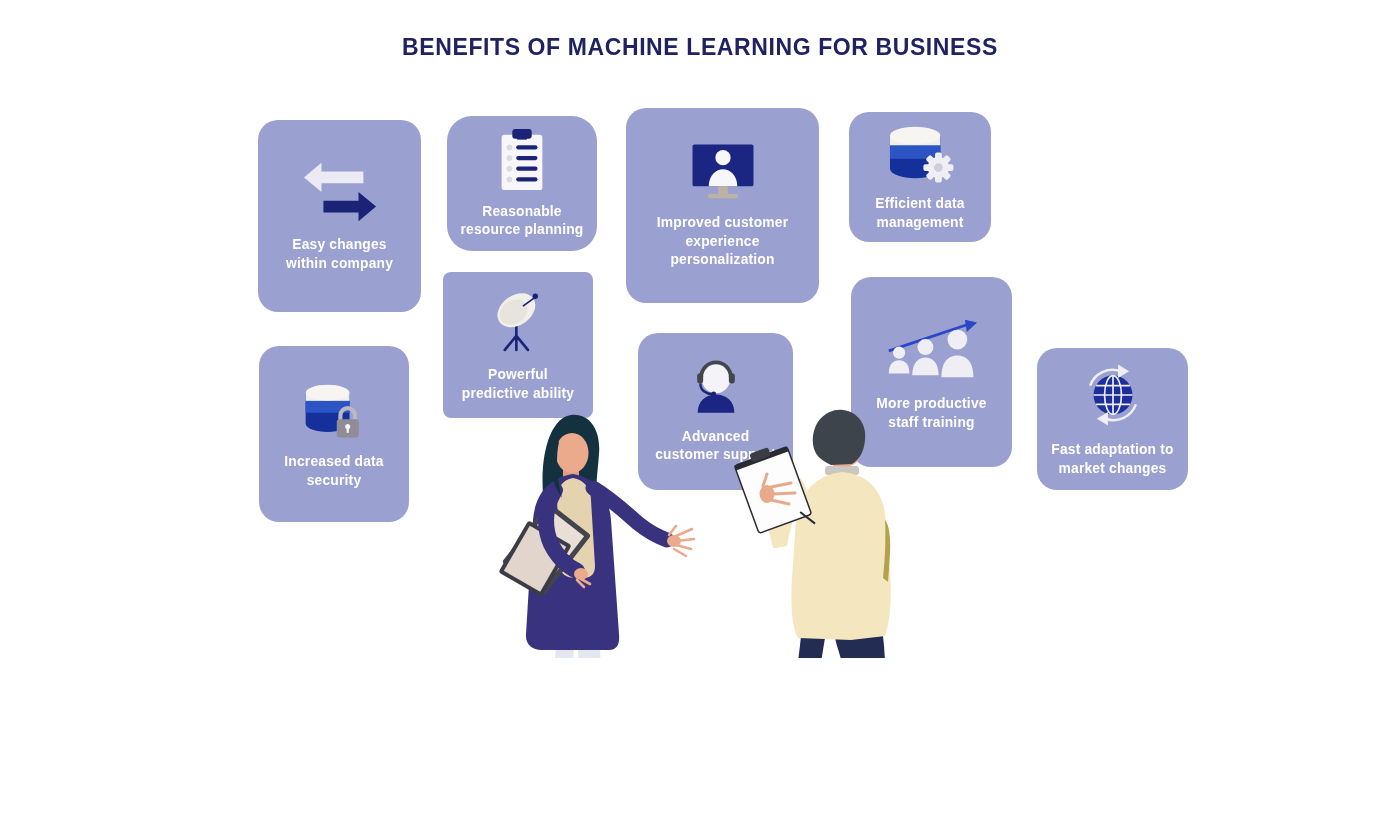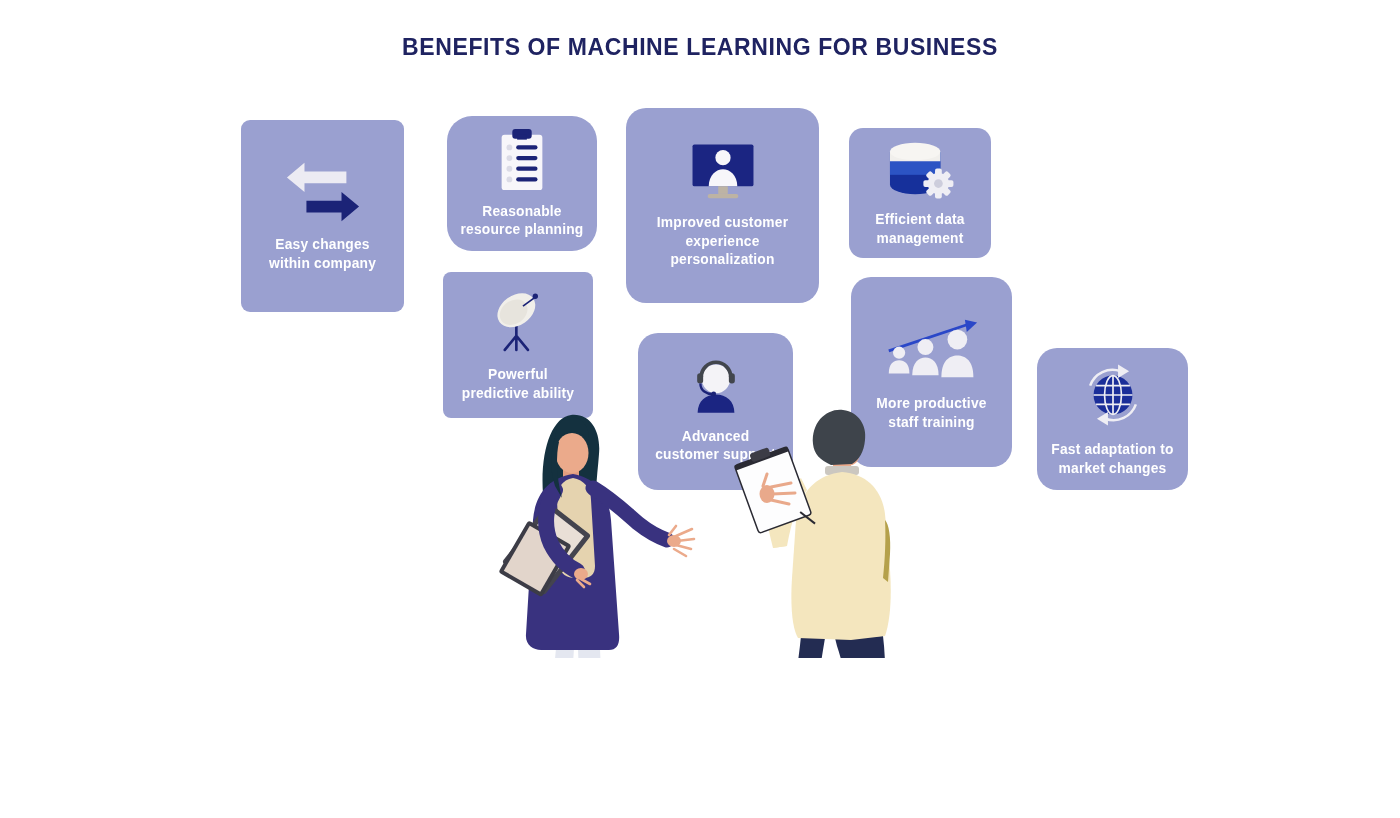--- a/index.html
+++ b/index.html
@@ -5,24 +5,24 @@
   html,body{margin:0;padding:0;background:#ffffff;}
   .canvas{position:relative;width:1400px;height:658px;background:#ffffff;overflow:hidden;
           font-family:"Liberation Sans",sans-serif;}
   .title{position:absolute;left:0;top:34px;width:1400px;margin:0;text-align:center;
          font-size:23px;font-weight:800;letter-spacing:0.6px;color:#1F2361;}
   .card{position:absolute;background:#9AA0D0;border-radius:20px;z-index:2;
         display:flex;flex-direction:column;align-items:center;justify-content:center;
         color:#ffffff;text-align:center;padding:0 8px;box-sizing:border-box;}
   .card .icon{display:flex;align-items:center;justify-content:center;margin-bottom:11px;}
   .card .label{font-size:13.8px;font-weight:700;line-height:1.34;letter-spacing:0.2px;white-space:pre-line;}
-  .c1{left:241px;top:120px;width:163px;height:192px;border-radius:9px;}
+  .c1{left:258px;top:120px;width:163px;height:192px;}
   .c2{left:447px;top:116px;width:150px;height:135px;border-radius:25px;}
   .c3{left:626px;top:108px;width:193px;height:195px;}
-  .c4{left:849px;top:128px;width:142px;height:130px;border-radius:14px;}
+  .c4{left:849px;top:112px;width:142px;height:130px;}
   .c5{left:1035px;top:143px;width:150px;height:172px;}
   .c6{left:259px;top:346px;width:150px;height:176px;}
   .c7{left:443px;top:272px;width:150px;height:146px;border-radius:8px;}
   .c8{left:623px;top:333px;width:155px;height:157px;margin-left:15px;}
   .c9{left:851px;top:277px;width:161px;height:190px;}
   .c10{left:1037px;top:348px;width:151px;height:142px;}
   .shadow{position:absolute;left:368px;top:756px;width:737px;height:42px;border-radius:50%;
           background:linear-gradient(180deg,#bdbed0 0%,#c6c7d7 100%);z-index:1;}
   .figure{position:absolute;z-index:3;}
   .woman{left:477px;top:408px;}
@@ -98,20 +98,36 @@
           <circle r="11" fill="#EFEEF4"></circle>
           <circle r="4.5" fill="#CDCDDC"></circle>
         </g>
       </svg>
     </span>
     <span class="label">Efficient data
 management</span>
   </div>
 
 
+  <div class="card c6">
+    <span class="icon">
+      <svg width="70" height="64" viewBox="0 0 74 70">
+        <path d="M6,16 L6,50 A24,9 0 0 0 54,50 L54,16 Z" fill="#16309B"></path>
+        <rect x="6" y="16" width="48" height="22" fill="#2C54C4"></rect>
+        <rect x="6" y="16" width="48" height="9" fill="#F1EFEC"></rect>
+        <ellipse cx="30" cy="16" rx="24" ry="8.5" fill="#F7F5F2"></ellipse>
+        <path d="M44,46 v-5 a8,8 0 0 1 16,0 v5" stroke="#BAB8C0" stroke-width="4.5" fill="none"></path>
+        <rect x="40" y="45" width="24" height="20" rx="3" fill="#8F8C95"></rect>
+        <circle cx="52" cy="53" r="2.8" fill="#F4F3F7"></circle>
+        <rect x="50.8" y="55" width="2.4" height="5" fill="#F4F3F7"></rect>
+      </svg>
+    </span>
+    <span class="label">Increased data
+security</span>
+  </div>
 
   <div class="card c7">
     <span class="icon">
       <svg width="66" height="68" viewBox="0 0 80 80">
         <path d="M38,42 V58 M38,58 L24,75 M38,58 L52,75 M38,58 V75" stroke="#1B2377" stroke-width="3.2" fill="none" stroke-linecap="round"></path>
         <g transform="rotate(-35 38 27)">
           <ellipse cx="38" cy="27" rx="25" ry="18" fill="#F1EFEA"></ellipse>
           <ellipse cx="34" cy="27" rx="18" ry="14" fill="#E7E4DD"></ellipse>
         </g>
         <line x1="46" y1="22" x2="61" y2="11" stroke="#1B2377" stroke-width="2"></line>

